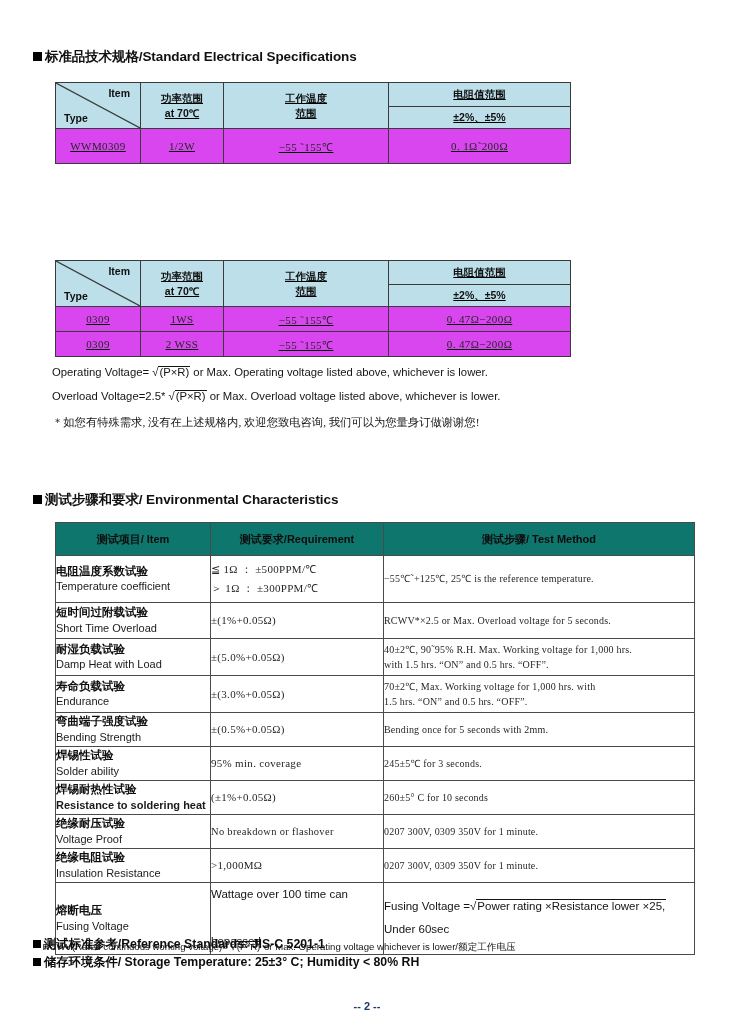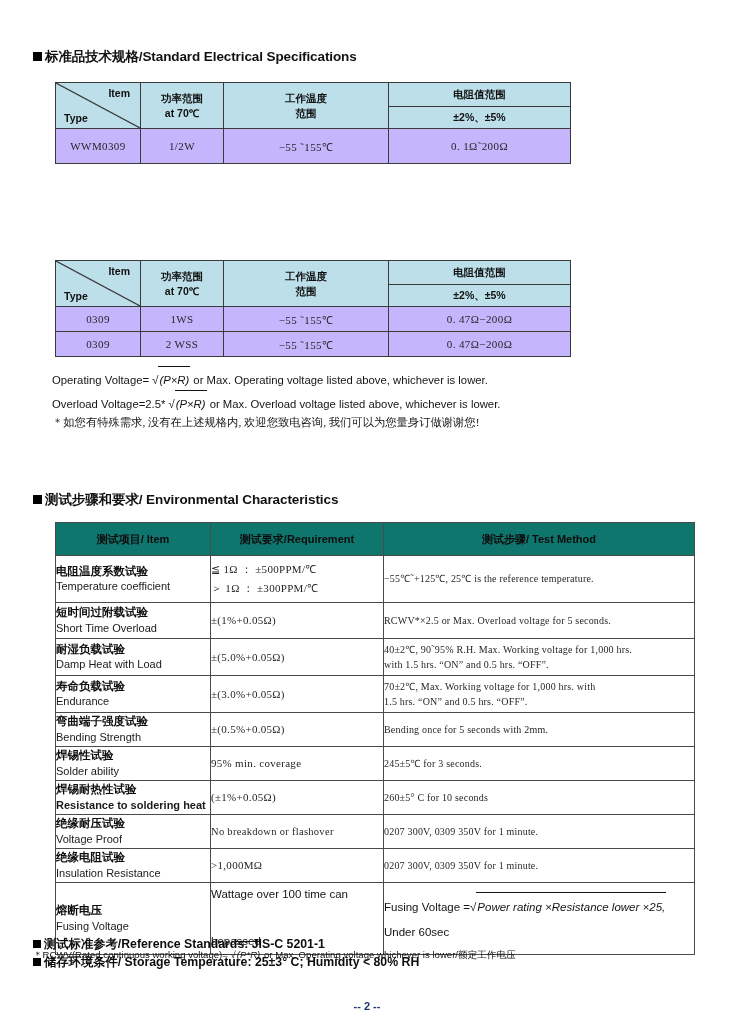--- a/index.html
+++ b/index.html
@@ -42,21 +42,22 @@
     vertical-align: baseline;
     position: relative;
     top: 0px;
   }
 
   
   .spec-table {
     position: absolute;
     border-collapse: collapse;
     table-layout: fixed;
-    background: #c4b5fd;
+    background: #d946ef;
+    text-decoration: underline;
   }
   .spec-table td, .spec-table th {
     border: 1px solid #3a3a3a;
     padding: 0;
     text-align: center;
     vertical-align: middle;
   }
   .spec-table .hd {
     background: #bcdfe9;
     font-family: "Liberation Sans", sans-serif;
@@ -111,24 +112,23 @@
     font-family: "Liberation Serif", serif;
     font-size: 11.3px;
     color: #141414;
     white-space: nowrap;
   }
   .radical {
     display: inline-block;
   }
   .radical .bar {
     border-top: 1px solid #141414;
-    padding: 8px 1px;
+    padding: 0 1px;
     display: inline-block;
     line-height: 1.05;
-    font-style: italic;
   }
 
   
   .env-table {
     position: absolute;
     border-collapse: collapse;
     table-layout: fixed;
     background: #ffffff;
   }
   .env-table td {

